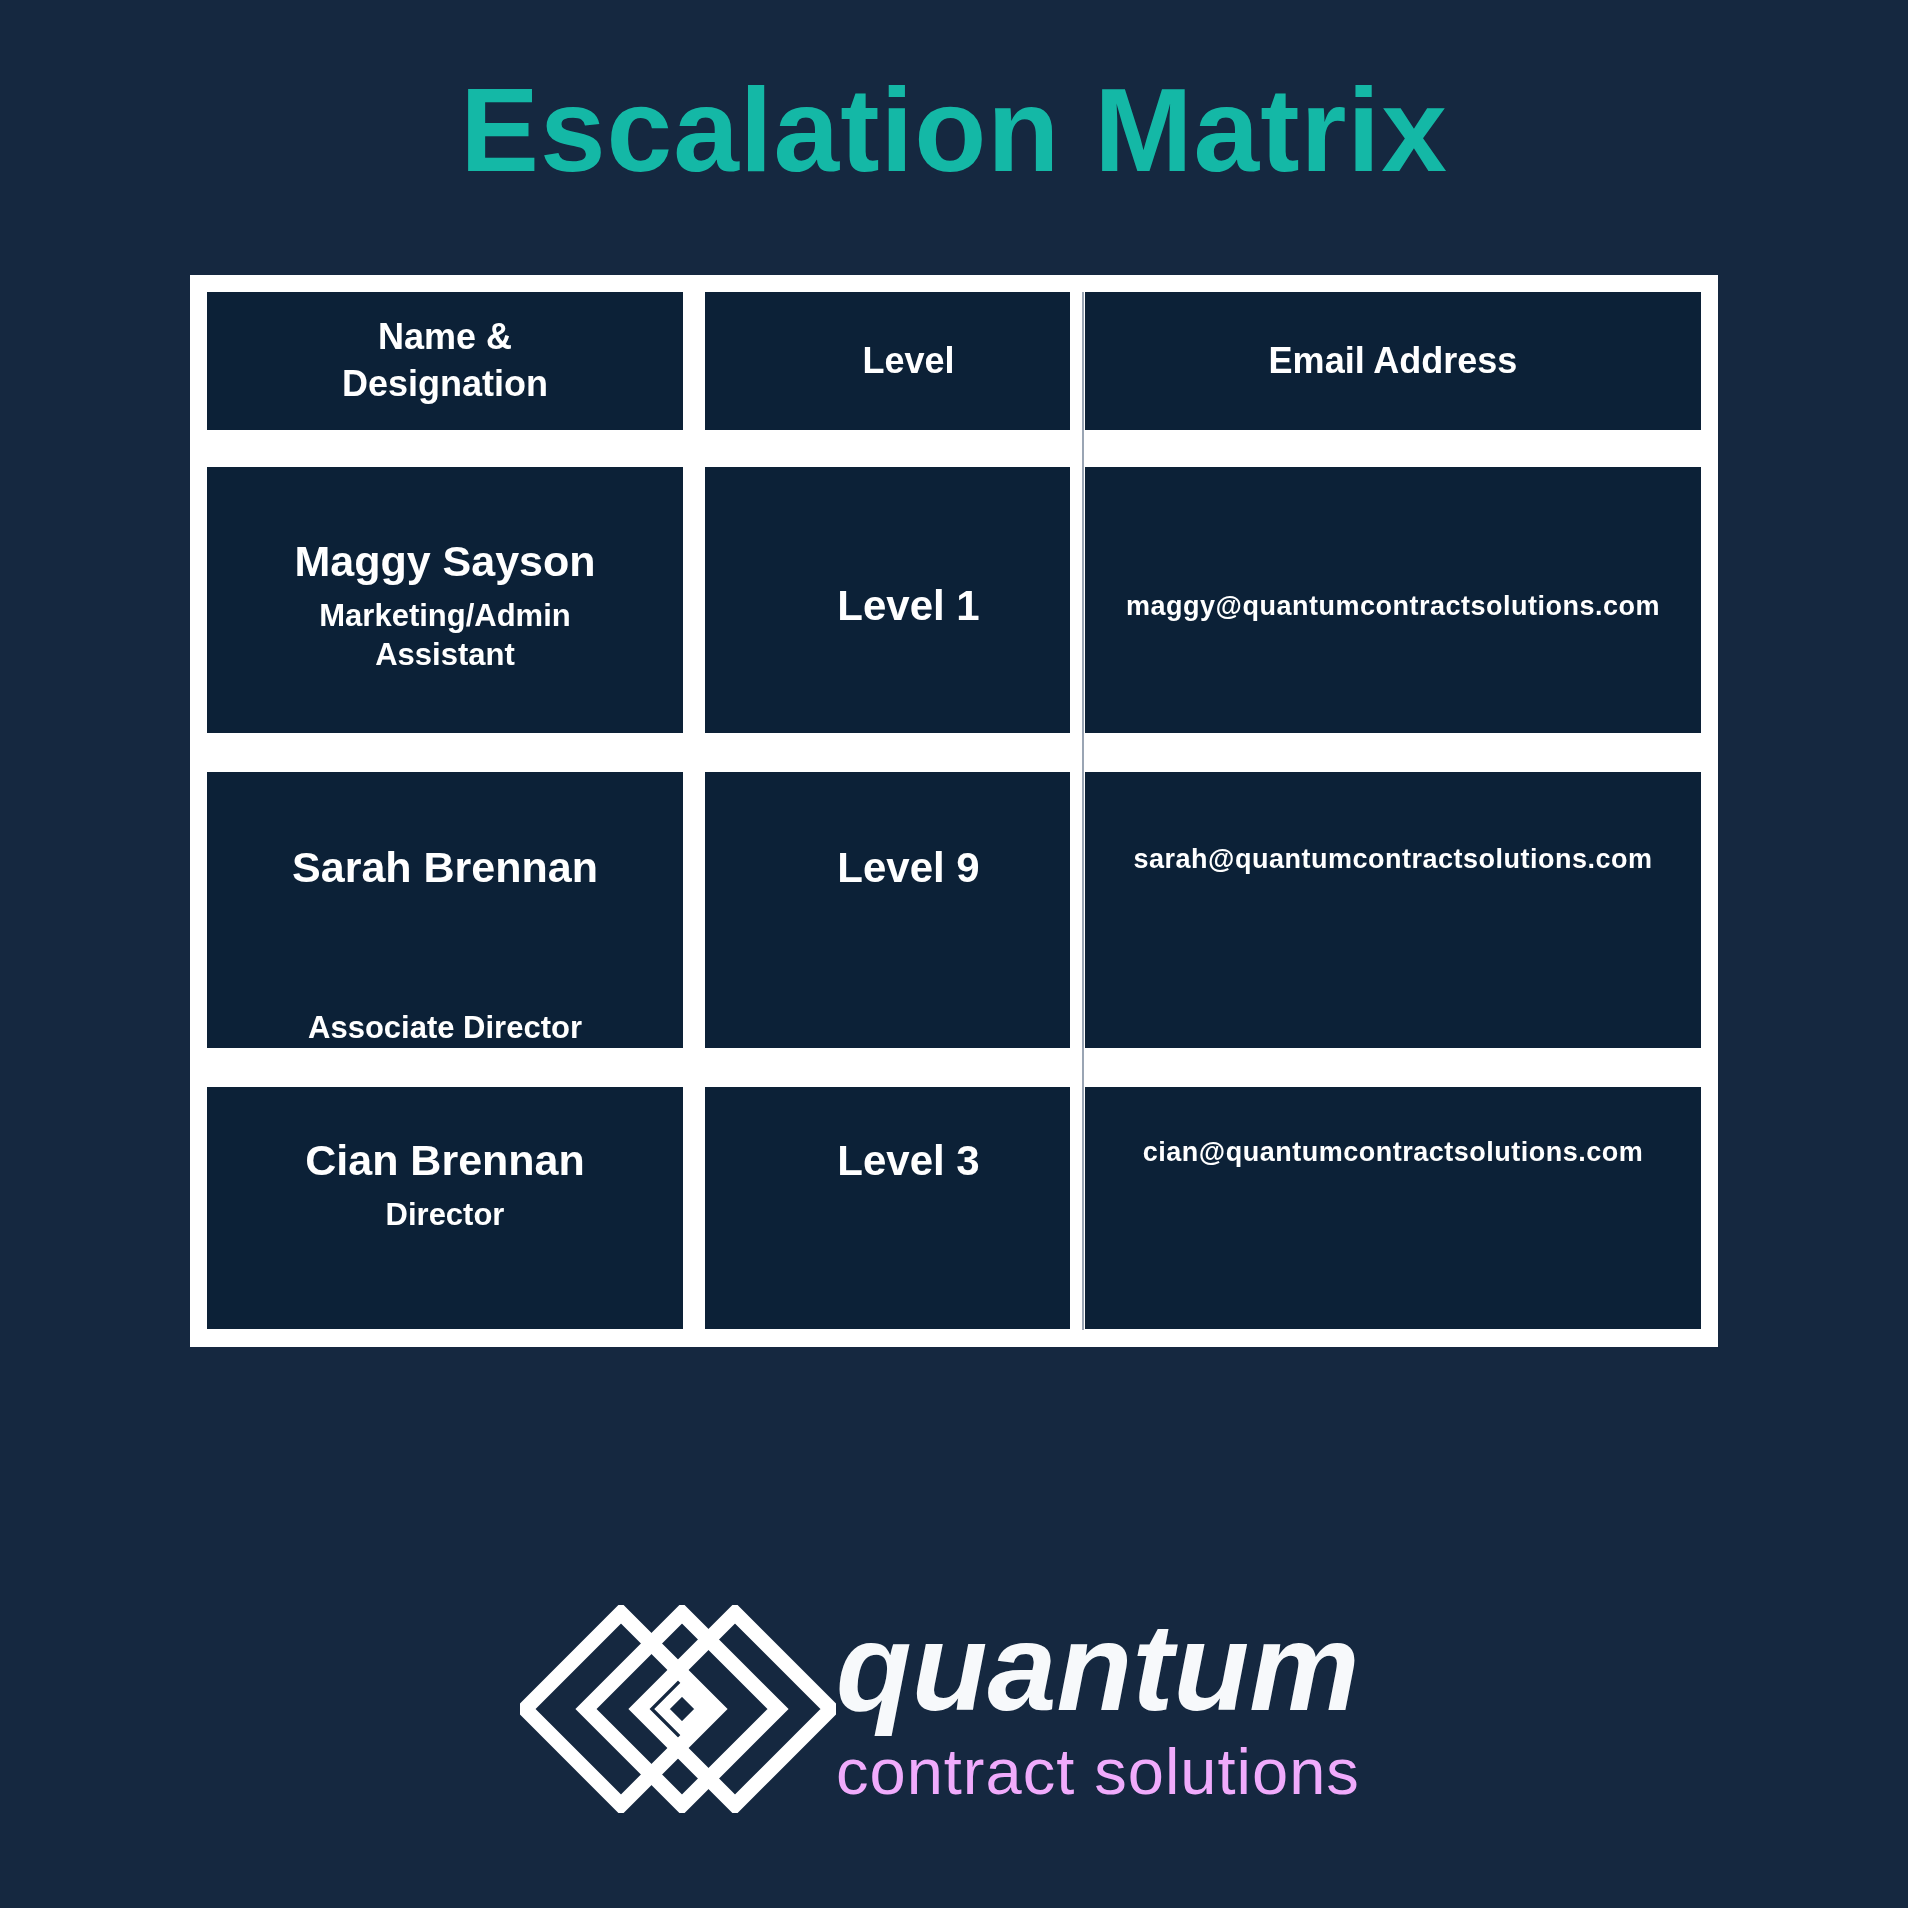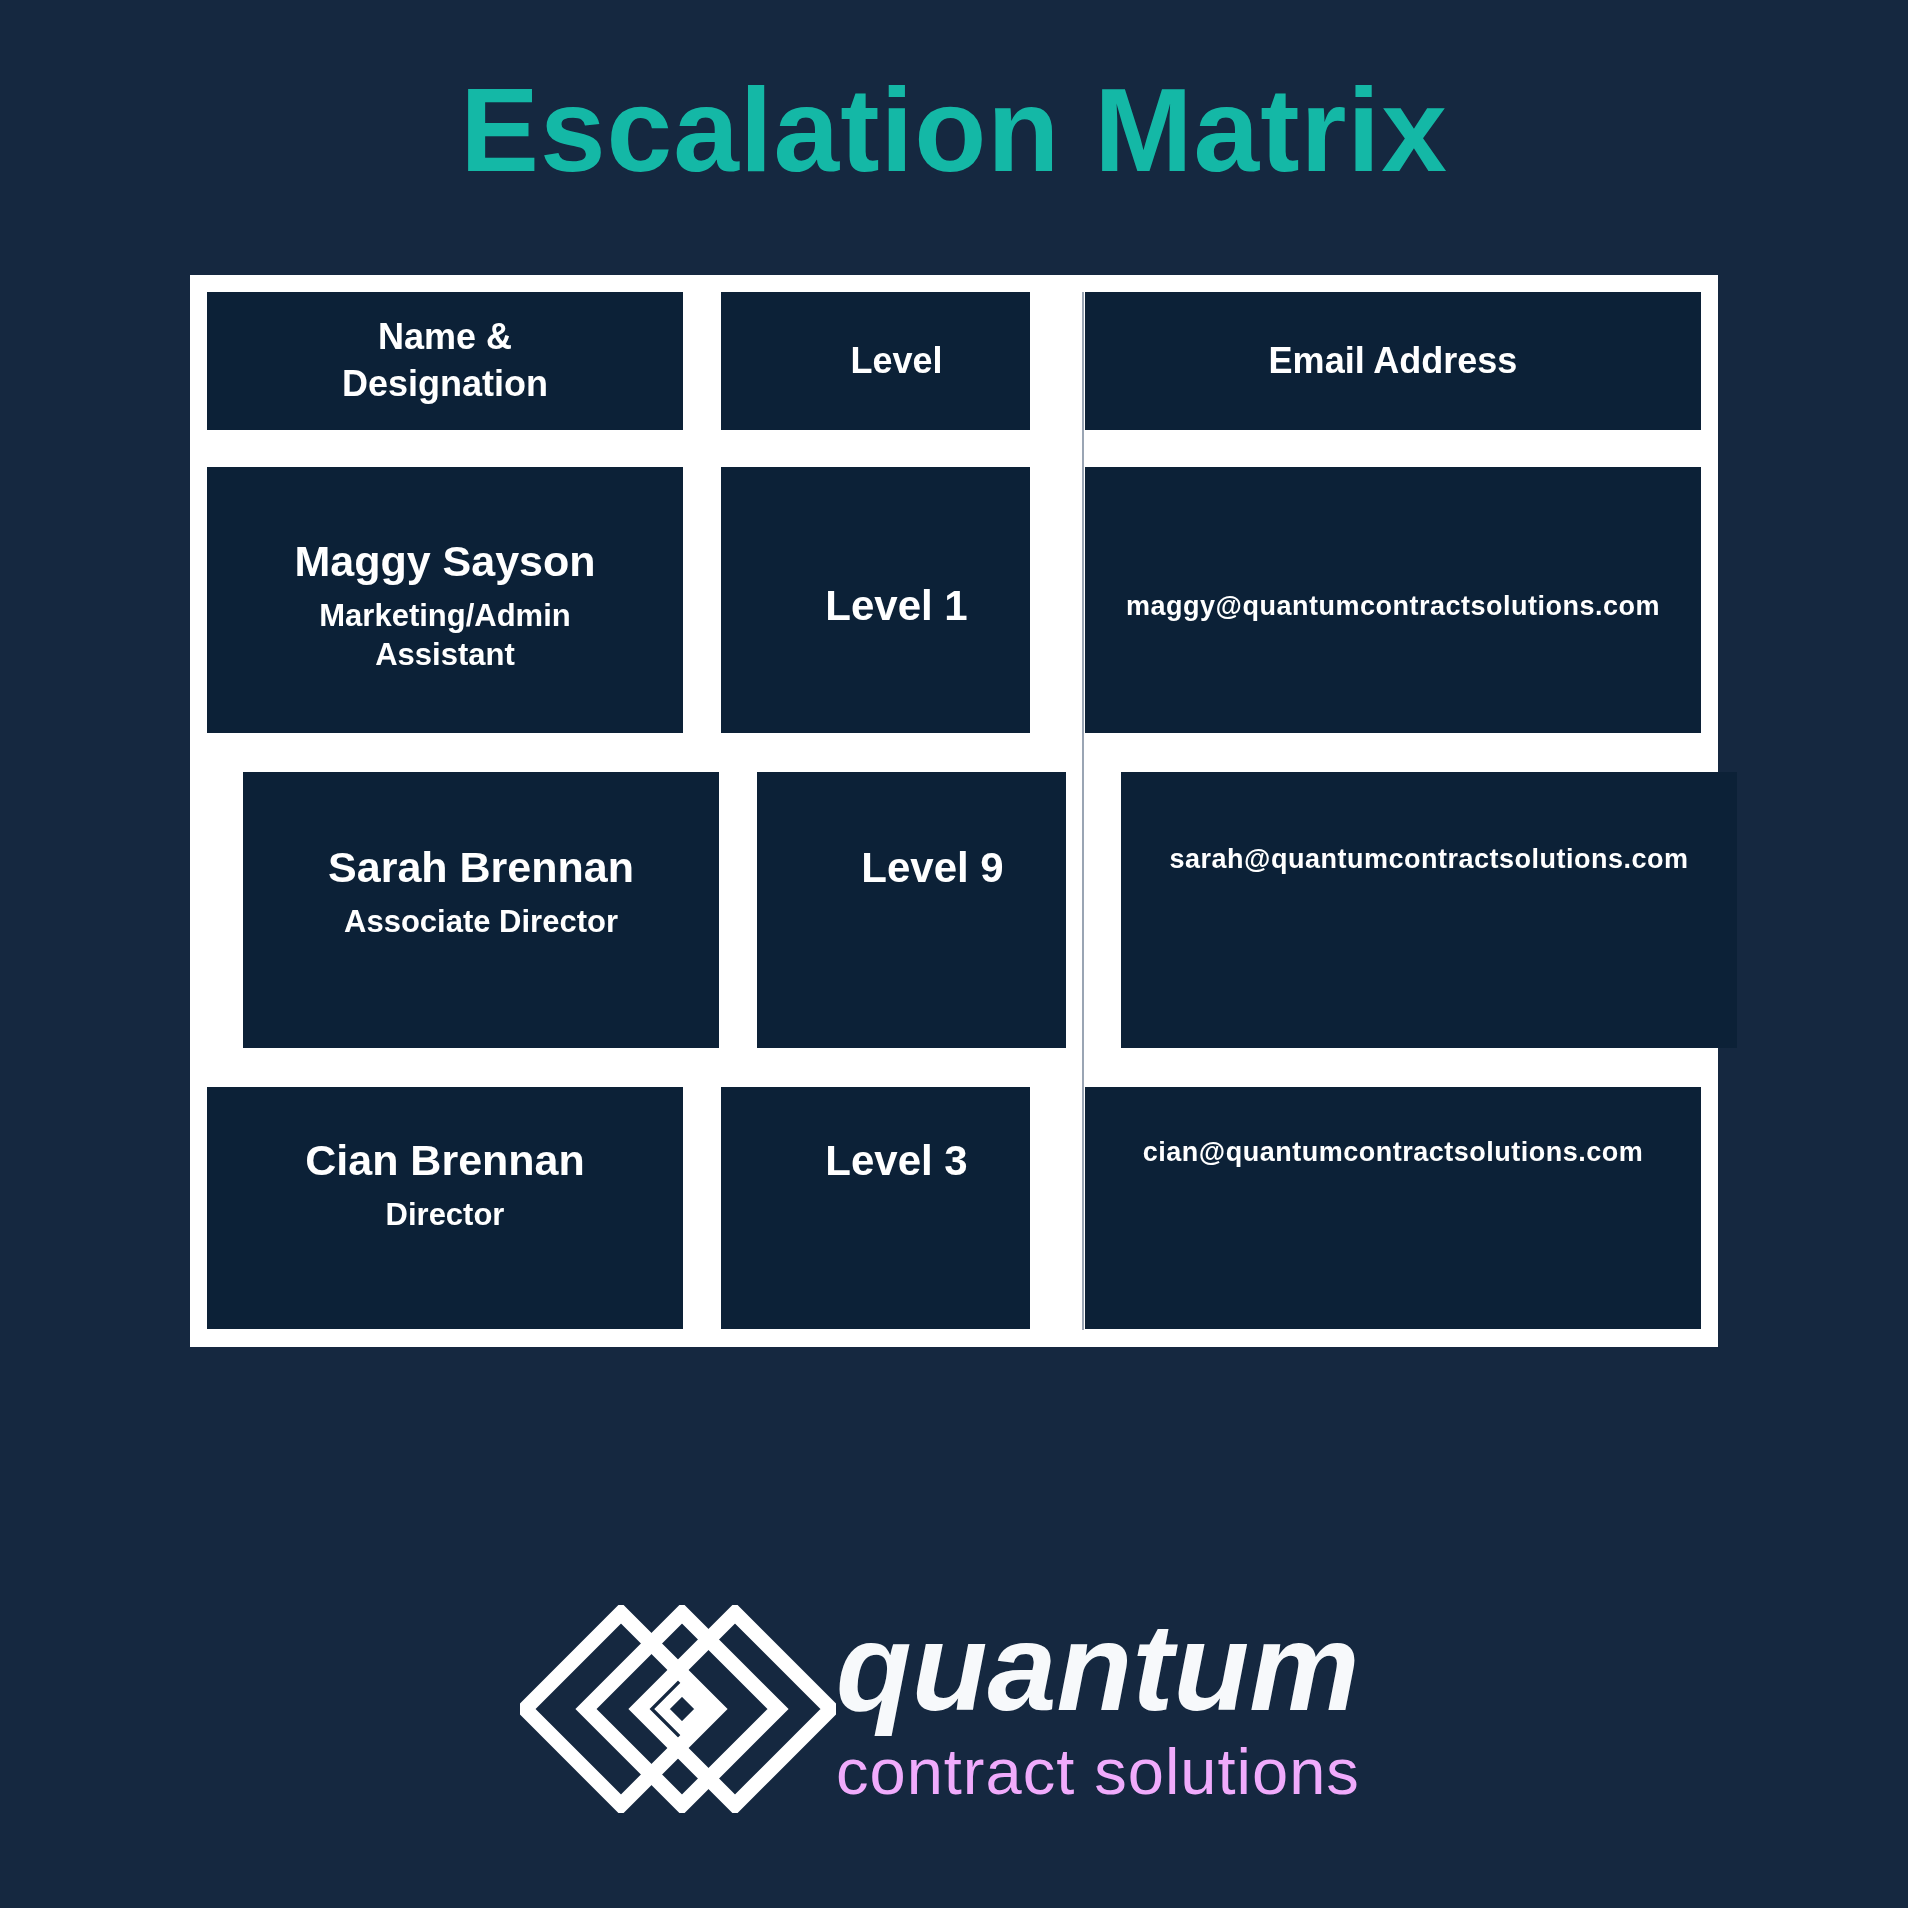--- a/index.html
+++ b/index.html
@@ -28,30 +28,30 @@
     position:absolute;
     background:#0c2137;
     color:#ffffff;
     display:flex;flex-direction:column;
     align-items:center;justify-content:center;
     text-align:center;
     box-sizing:border-box;
   }
   
   .c-name {left:0;width:476px;}
-  .c-level{left:514px;width:309px;padding-left:42px;}
+  .c-level{left:498px;width:365px;padding-left:42px;}
   .c-email{left:878px;width:616px;}
   
   .r-head{top:0;height:138px;}
   .r-1{top:175px;height:266px;}
   .r-2{top:480px;height:276px;}
   .r-3{top:795px;height:242px;}
   
   .r-1{justify-content:center;padding-top:12px;}
-  .r-2{justify-content:flex-start;padding-top:72px;margin-left:36px;}
+  .r-2{justify-content:space-between;padding-top:72px;}
   .r-3{justify-content:flex-start;padding-top:50px;}
   .hairline{
     position:absolute;left:875px;top:0;bottom:0;width:2px;
     background:#9aa5b4;
   }
   .hd{font-size:36px;font-weight:bold;line-height:1.3;}
   .hd-name{max-width:230px;}
   .person-name{font-size:43px;font-weight:bold;line-height:1.1;}
   .person-role{font-size:31px;font-weight:bold;line-height:1.25;max-width:310px;margin-top:12px;}
   .level-label{font-size:42px;font-weight:bold;}

